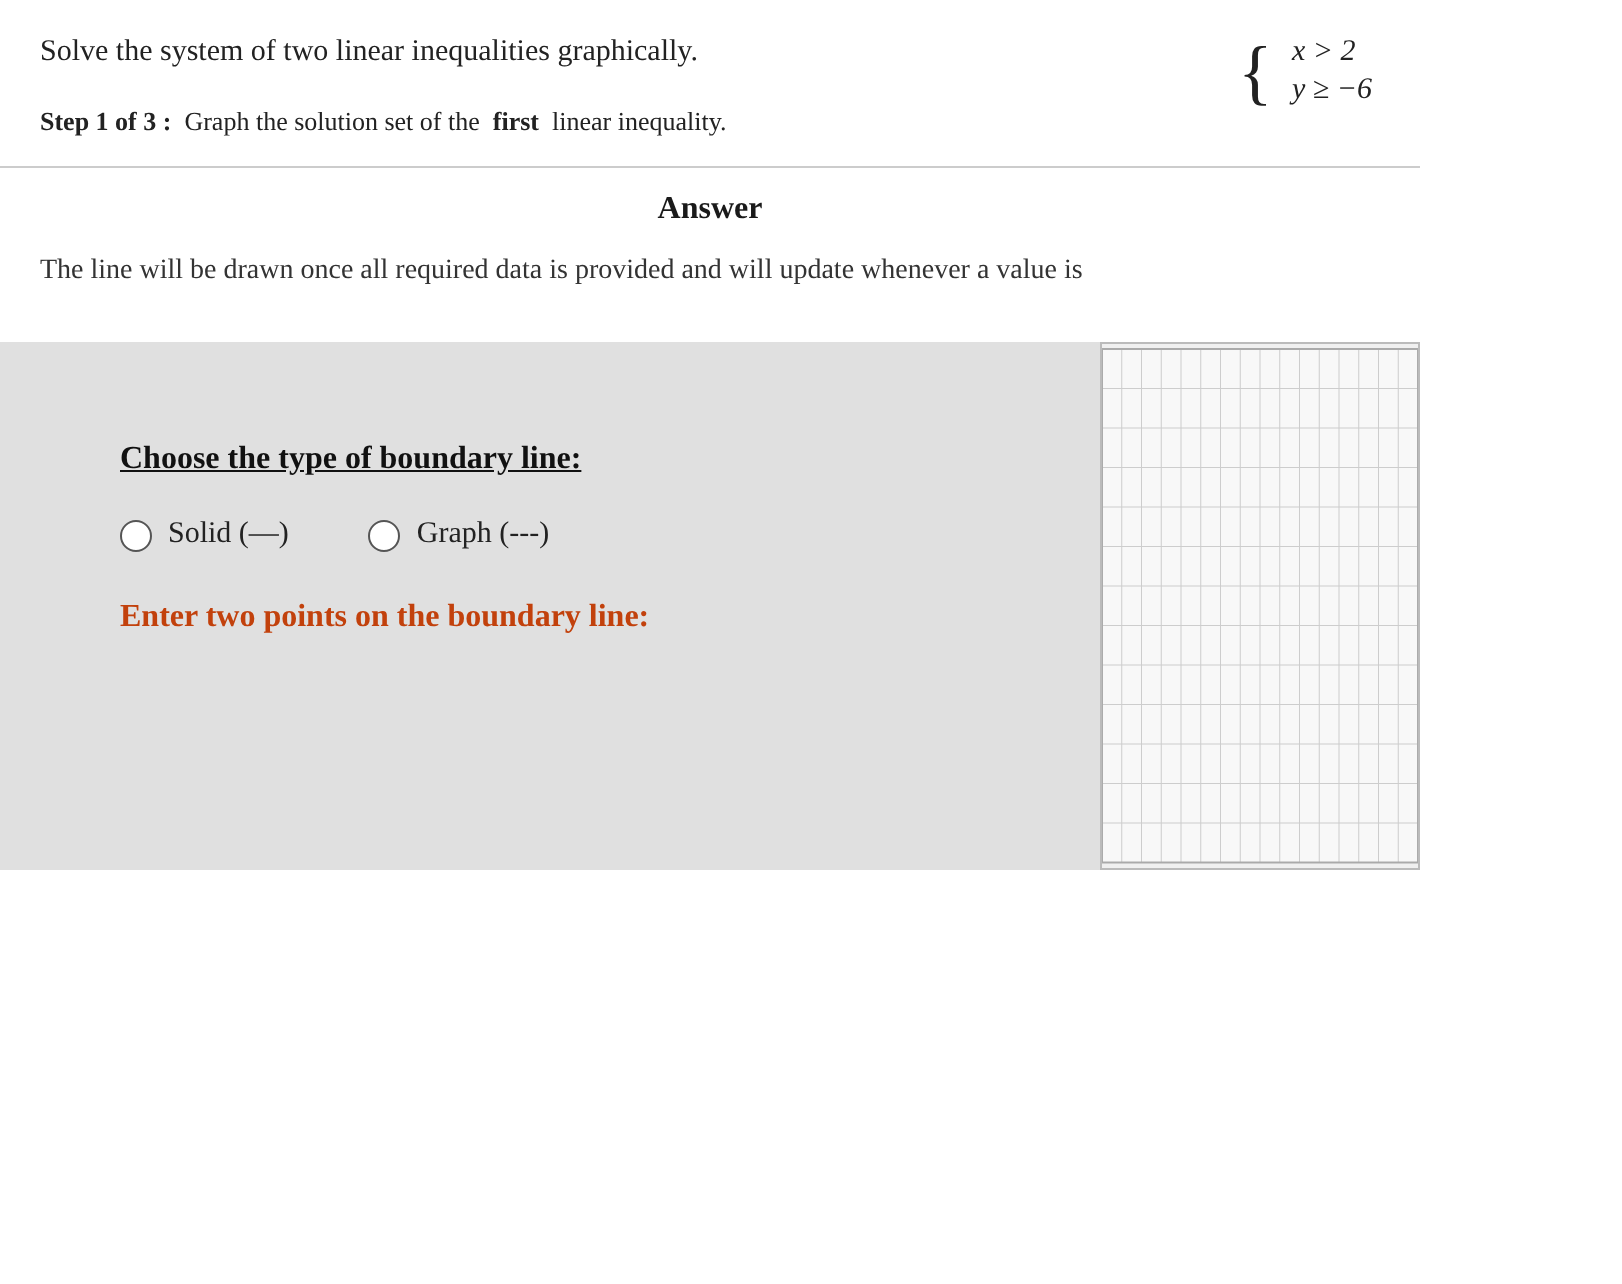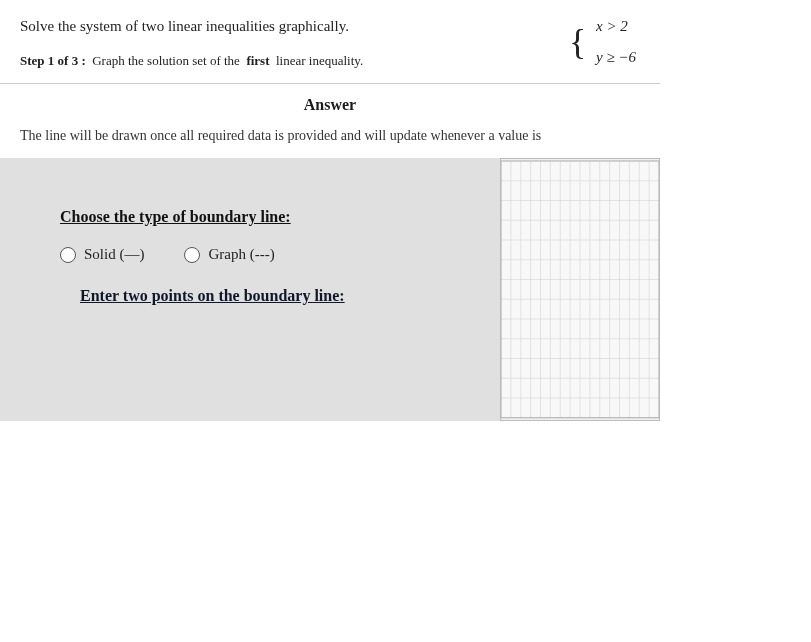--- a/index.html
+++ b/index.html
@@ -12,21 +12,21 @@
       font-family: Georgia, 'Times New Roman', serif;
       background: #ffffff;
       color: #1a1a1a;
       width: 811px;
       min-height: 642px;
       font-size: 16px;
       overflow: hidden;
     }
 
     .page {
-      width: 660px;
+      width: 710px;
       min-height: 642px;
       background: #ffffff;
       position: relative;
     }
 
     .top-section {
       padding: 18px 20px 14px 20px;
       position: relative;
     }
 
@@ -50,21 +50,21 @@
       font-family: 'Times New Roman', serif;
       vertical-align: middle;
       margin-right: 6px;
       font-weight: 100;
     }
 
     .eq-lines {
       display: inline-flex;
       flex-direction: column;
       vertical-align: middle;
-      gap: 14px;
+      gap: 2px;
       justify-content: center;
     }
 
     .eq-line {
       font-size: 15px;
       font-family: 'Times New Roman', serif;
       font-style: italic;
     }
 
     .step-line {
@@ -90,21 +90,21 @@
     .answer-label {
       font-size: 16px;
       font-weight: bold;
       margin-bottom: 14px;
       text-align: center;
     }
 
     .description-text {
       font-size: 14px;
       color: #333;
-      margin-bottom: 4px;
+      margin-bottom: 17px;
       padding: 0 0 10px 0;
     }
 
     .graph-grid {
       width: 100%;
       height: 100%;
     }
 
     .choose-label {
       font-size: 16px;
@@ -139,23 +139,21 @@
       background: #fff;
       display: inline-flex;
       align-items: center;
       justify-content: center;
       flex-shrink: 0;
     }
 
     .enter-points-label {
       font-size: 16px;
       font-weight: bold;
-      text-decoration: underline;
-      color: #0f172a;
-      margin-left: 20px;
+      color: #c2410c;
     }
 
     .main-lower {
       display: flex;
       flex-direction: row;
     }
 
     .interactive-panel {
       flex: 1;
       padding: 20px 20px 4px 60px;

